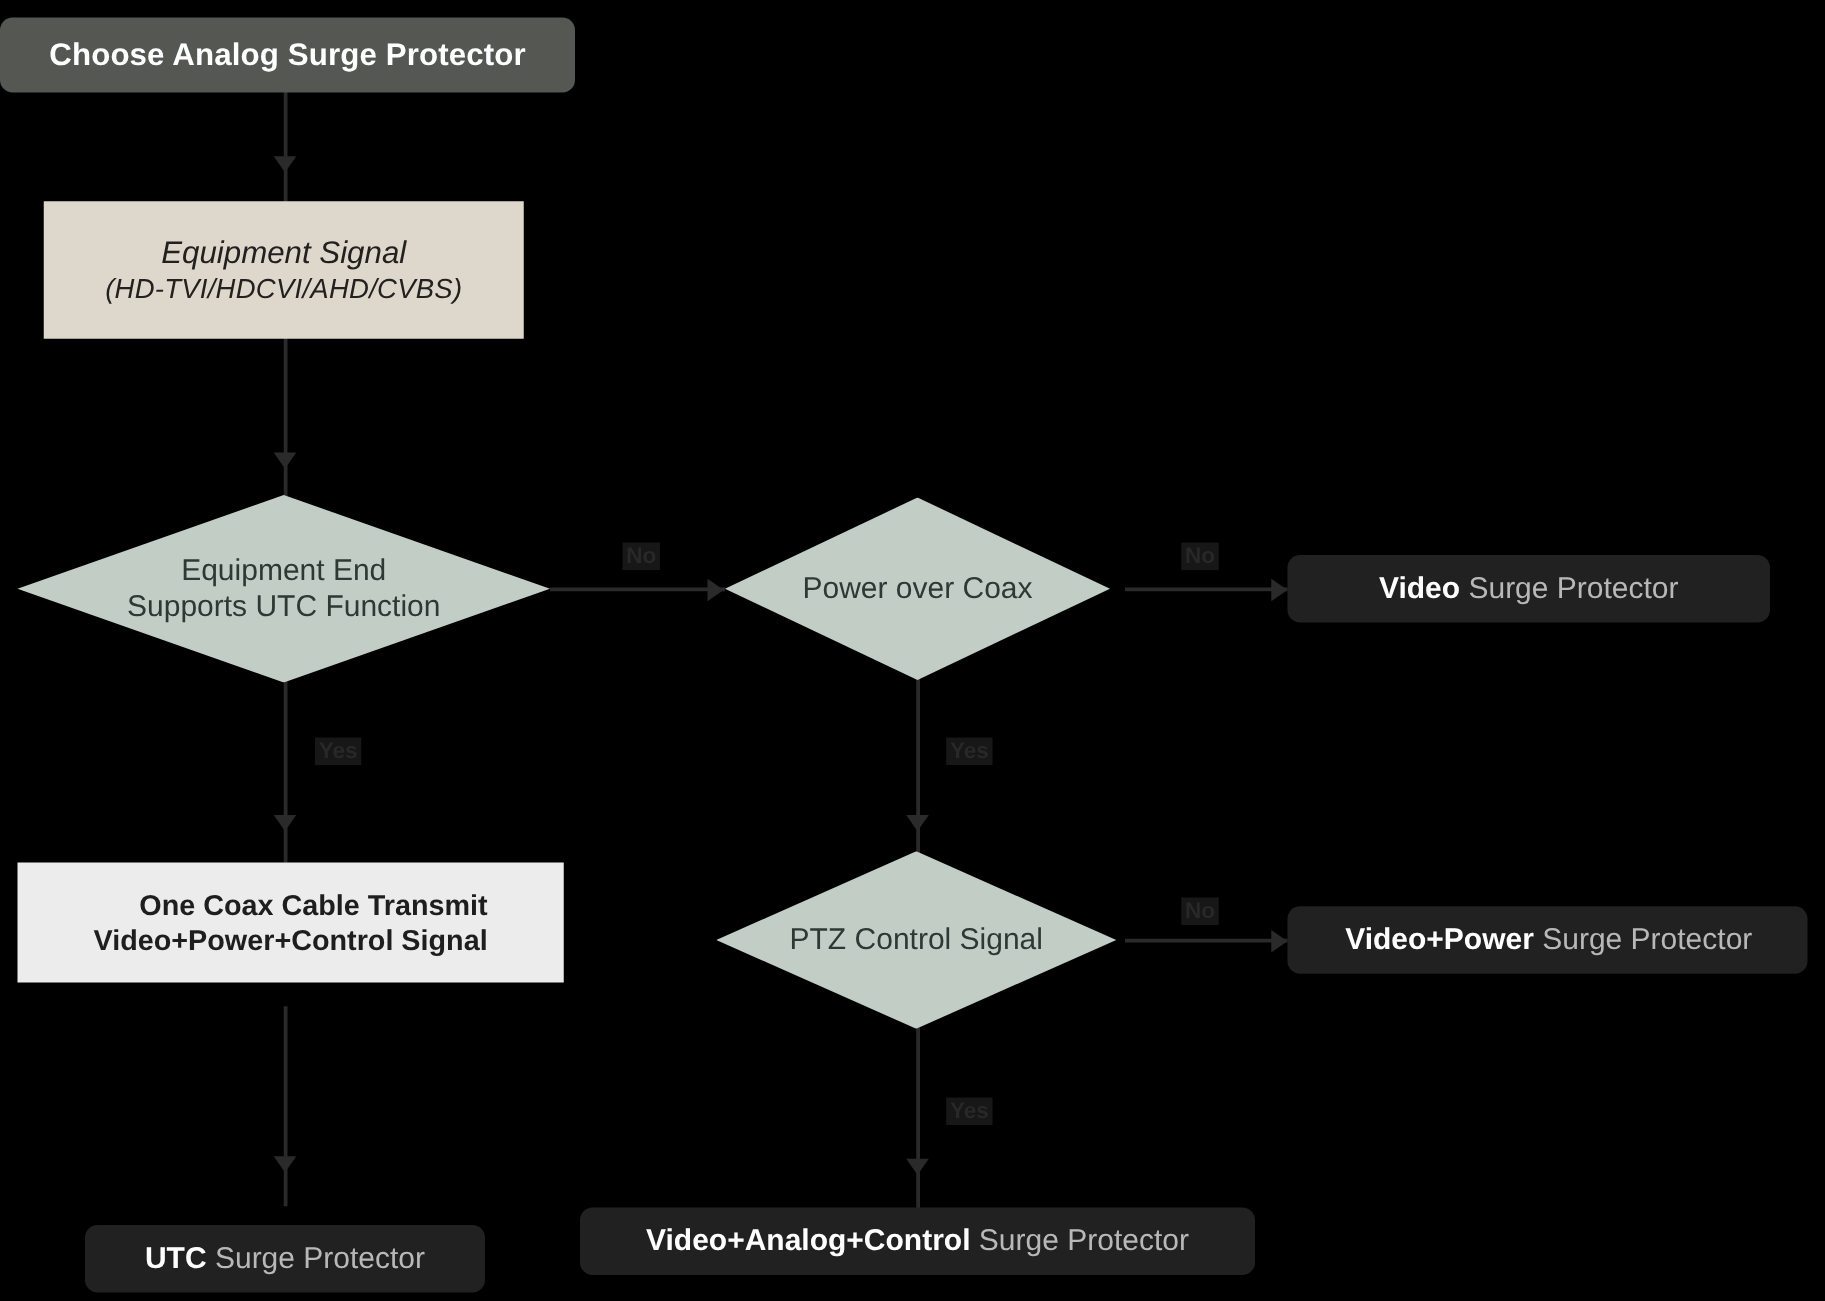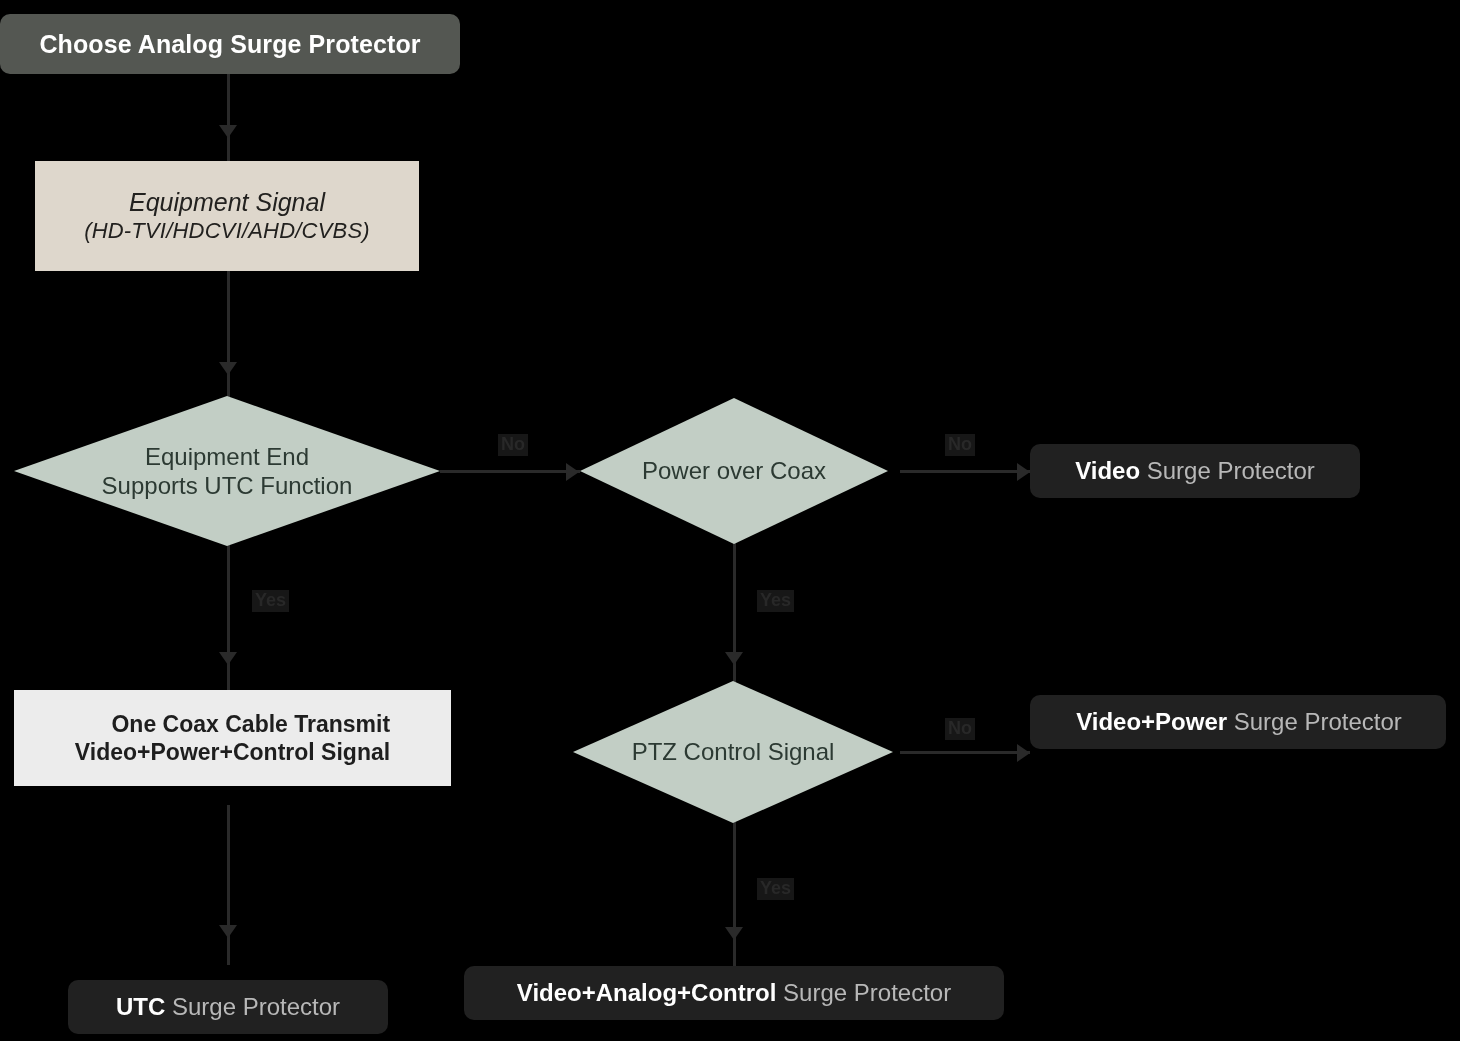--- a/index.html
+++ b/index.html
@@ -205,25 +205,25 @@
     </div>
   </div>
 
   <div class="node gray-box" style="left:14px; top:690px; width:437px; height:96px;text-align:right;">
     <div>
       <span>One Coax Cable Transmit</span><br>
       <span>Video+Power+Control Signal</span>
     </div>
   </div>
 
-  <div class="node result-pill" style="left:1030px; top:444px; width:330px; height:54px;">
+  <div class="node result-pill" style="left:1030px; top:444px; width:386px; height:54px;">
     <span><span class="strong">Video</span><span> Surge Protector</span></span>
   </div>
 
-  <div class="node result-pill" style="left:1030px; top:695px; width:416px; height:54px;padding-left:24px;">
+  <div class="node result-pill" style="left:1030px; top:725px; width:416px; height:54px;padding-left:24px;">
     <span><span class="strong">Video+Power</span><span> Surge Protector</span></span>
   </div>
 
   <div class="node result-pill" style="left:68px; top:980px; width:320px; height:54px;">
     <span><span class="strong">UTC</span><span> Surge Protector</span></span>
   </div>
 
   <div class="node result-pill" style="left:464px; top:966px; width:540px; height:54px;">
     <span><span class="strong">Video+Analog+Control</span><span> Surge Protector</span></span>
   </div>

